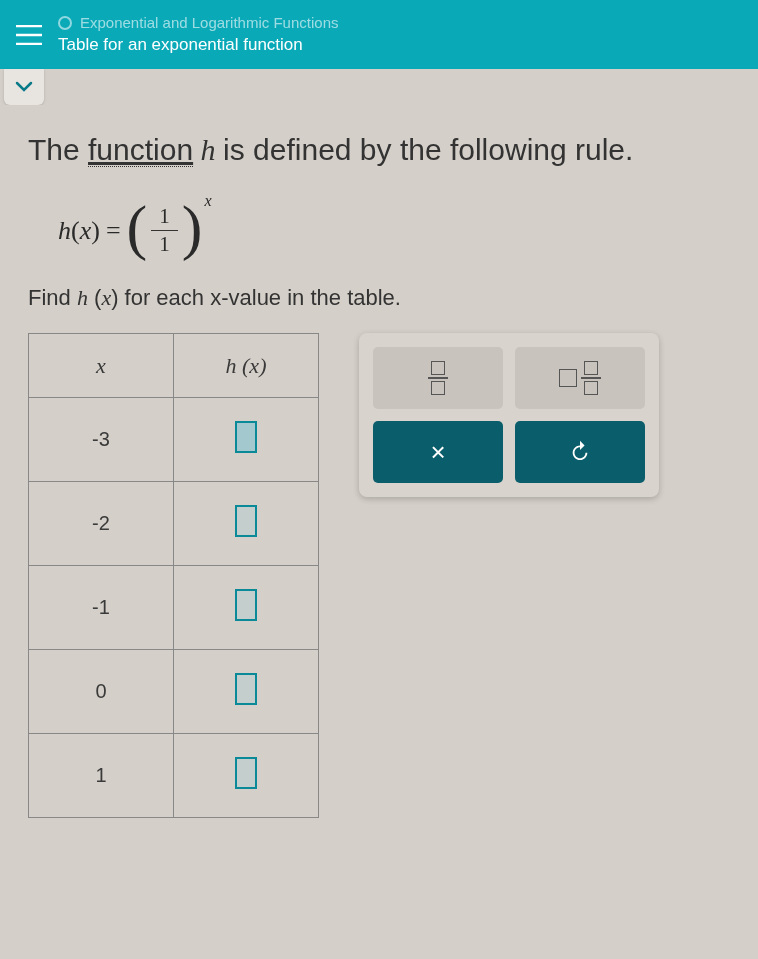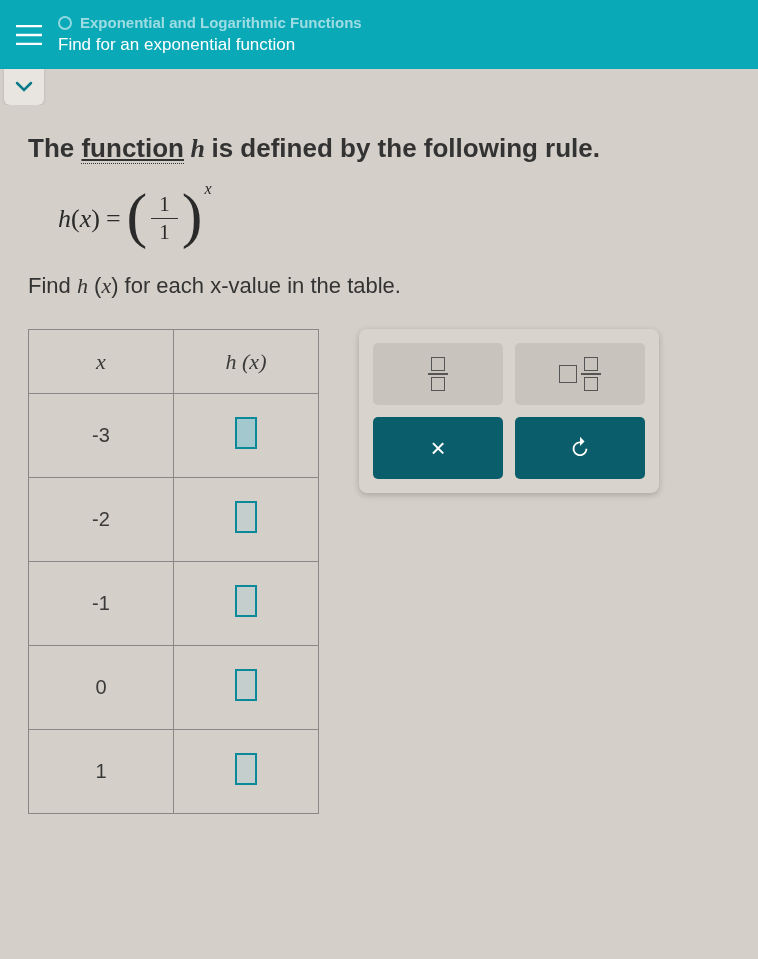--- a/index.html
+++ b/index.html
@@ -4,39 +4,39 @@
   <style>
     * { box-sizing: border-box; margin: 0; padding: 0; }
     body { font-family: Arial, Helvetica, sans-serif; background: #d4cfc8; width: 758px; height: 959px; overflow: hidden; }
     
     .header { background: #0aa9b8; padding: 14px 16px; display: flex; align-items: center; gap: 16px; }
     .menu-icon { color: #fff; cursor: pointer; }
     .menu-icon svg { display: block; }
     .header-text { color: #fff; }
     .breadcrumb-row { display: flex; align-items: center; gap: 8px; margin-bottom: 4px; }
     .circle-icon { width: 14px; height: 14px; border: 2px solid rgba(255,255,255,0.55); border-radius: 50%; }
-    .breadcrumb { font-size: 15px; color: rgba(255,255,255,0.6); font-weight: 700; }
+    .breadcrumb { font-size: 15px; color: rgba(255,255,255,0.6); font-weight: 400; }
     .subtitle { font-size: 17px; font-weight: 500; }
     
     .chevron-tab { background: #e8e5e0; width: 40px; height: 36px; display: flex; align-items: center; justify-content: center; border-radius: 0 0 6px 6px; margin-left: 4px; cursor: pointer; box-shadow: 0 1px 3px rgba(0,0,0,0.15); }
     
     .content { padding: 28px 28px 0 28px; background: #d4cfc8; }
     
-    .intro-text { font-size: 26px; color: #333; margin-bottom: 28px; font-weight: bold; }
+    .intro-text { font-size: 30px; color: #333; margin-bottom: 37px; }
     .link-text { text-decoration: underline; color: #333; border-bottom: 1px dotted #333; }
     .italic { font-style: italic; font-family: 'Times New Roman', serif; }
     
     .formula { font-family: 'Times New Roman', serif; font-size: 26px; font-style: italic; display: flex; align-items: center; margin: 0 0 28px 30px; color: #2a2a2a; }
     .paren { font-size: 62px; font-style: normal; font-weight: 300; line-height: 0; position: relative; top: -4px; }
     .fraction { display: inline-flex; flex-direction: column; align-items: center; font-style: normal; margin: 0 4px; font-size: 21px; }
     .fraction .num { border-bottom: 1.5px solid #333; padding: 0 8px 1px; }
     .fraction .den { padding-top: 1px; }
     .exponent { font-size: 16px; align-self: flex-start; margin-top: -12px; margin-left: 2px; }
     
-    .find-text { font-size: 22px; color: #333; margin-bottom: 30px; }
+    .find-text { font-size: 22px; color: #333; margin-bottom: 22px; }
     
     .main-row { display: flex; gap: 40px; align-items: flex-start; }
     
     .table { border-collapse: collapse; }
     .table th, .table td { border: 1.5px solid #888; width: 145px; height: 84px; text-align: center; vertical-align: middle; font-size: 20px; color: #3a3a3a; font-weight: normal; }
     .table th { height: 64px; font-family: 'Times New Roman', serif; font-style: italic; font-size: 22px; }
     .table th .fn-label { }
     
     .input-box { display: inline-block; width: 22px; height: 32px; border: 2px solid #0a8a99; background: rgba(160,210,220,0.3); }
     .input-box.selected { background: rgba(130,195,210,0.6); border-color: #0a8a99; }
@@ -59,21 +59,21 @@
   <div class="menu-icon">
     <svg width="26" height="20" viewBox="0 0 26 20">
         <path d="M0 1h26M0 10h26M0 19h26" stroke="#fff" stroke-width="2.5"></path>
       </svg>
   </div>
   <div class="header-text">
     <div class="breadcrumb-row">
       <span class="circle-icon"></span>
       <span class="breadcrumb">Exponential and Logarithmic Functions</span>
     </div>
-    <div class="subtitle">Find for an exponential function</div>
+    <div class="subtitle">Table for an exponential function</div>
   </div>
 </div>
 
 <div class="chevron-tab">
   <svg width="18" height="12" viewBox="0 0 18 12">
       <path d="M2 2l7 7 7-7" stroke="#0a7a88" stroke-width="2.5" fill="none" stroke-linecap="round"></path>
     </svg>
 </div>
 
 <div class="content">

